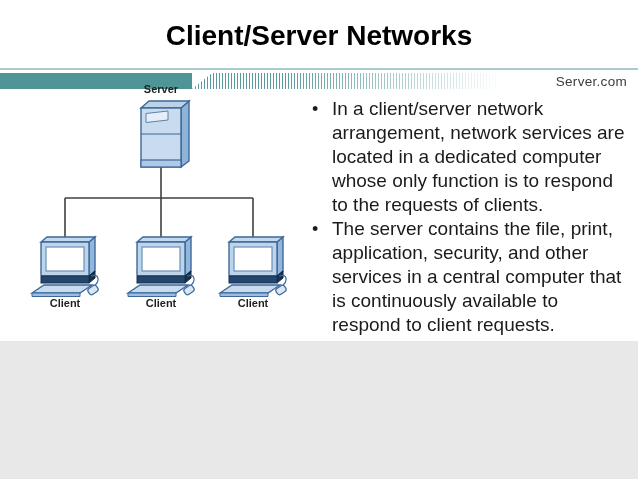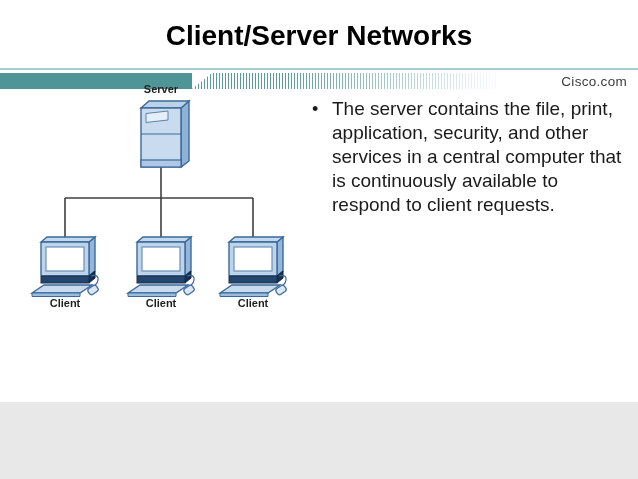--- a/index.html
+++ b/index.html
@@ -6,21 +6,21 @@
     --accent-teal:#4F9598;
     --rule-teal-light:#AACBCD;
     --title-text:#000000;
     --body-text:#1B1B1B;
     --brand-text:#3C3C3C;
   }
   *{margin:0;padding:0;box-sizing:border-box;}
   html,body{background:#e8e8e8;}
   .slide{
     position:relative;
-    width:638px;height:402px;
+    width:638px;height:341px;
     background:#ffffff;
     overflow:hidden;
     font-family:"Liberation Sans", sans-serif;
   }
   .title{
     position:absolute;top:19px;left:0;width:100%;
     text-align:center;
     font-size:28px;font-weight:bold;line-height:33px;
     color:var(--title-text);
     letter-spacing:0px;
@@ -79,21 +79,21 @@
 </head>
 <body>
 
 <div class="slide">
 
   <h1 class="title">Client/Server Networks</h1>
 
   <div class="rule-light"></div>
   <div class="bar-solid"></div>
   <div class="bar-stripes"></div>
-  <div class="brand">Cisco.com</div>
+  <div class="brand">Server.com</div>
 
   <div class="diagram">
     <svg width="300" height="235" viewBox="0 0 300 235">
       <defs>
         <g id="client-pc">
 
           <polygon points="24,0 30,-5 30,29 24,34" fill="#93B6DB" stroke="#3D6899" stroke-width="1.4"></polygon>
           <polygon points="-24,0 -18,-5 30,-5 24,0" fill="#C3D8EC" stroke="#3D6899" stroke-width="1.4"></polygon>
 
           <rect x="-24" y="0" width="48" height="34" rx="1.5" fill="#BDD5EB" stroke="#3D6899" stroke-width="1.4"></rect>
@@ -133,16 +133,17 @@
       <use href="#client-pc" transform="translate(233,162)"></use>
     </svg>
 
     <div class="node-label server-label">Server</div>
     <div class="node-label client-label-1">Client</div>
     <div class="node-label client-label-2">Client</div>
     <div class="node-label client-label-3">Client</div>
   </div>
 
   <ul class="bullets">
+    <li>In a client/server network arrangement, network services are located in a dedicated computer whose only function is to respond to the requests of clients.</li>
     <li>The server contains the file, print, application, security, and other services in a central computer that is continuously available to respond to client requests.</li>
   </ul>
 
 </div>
 
 </body></html>

